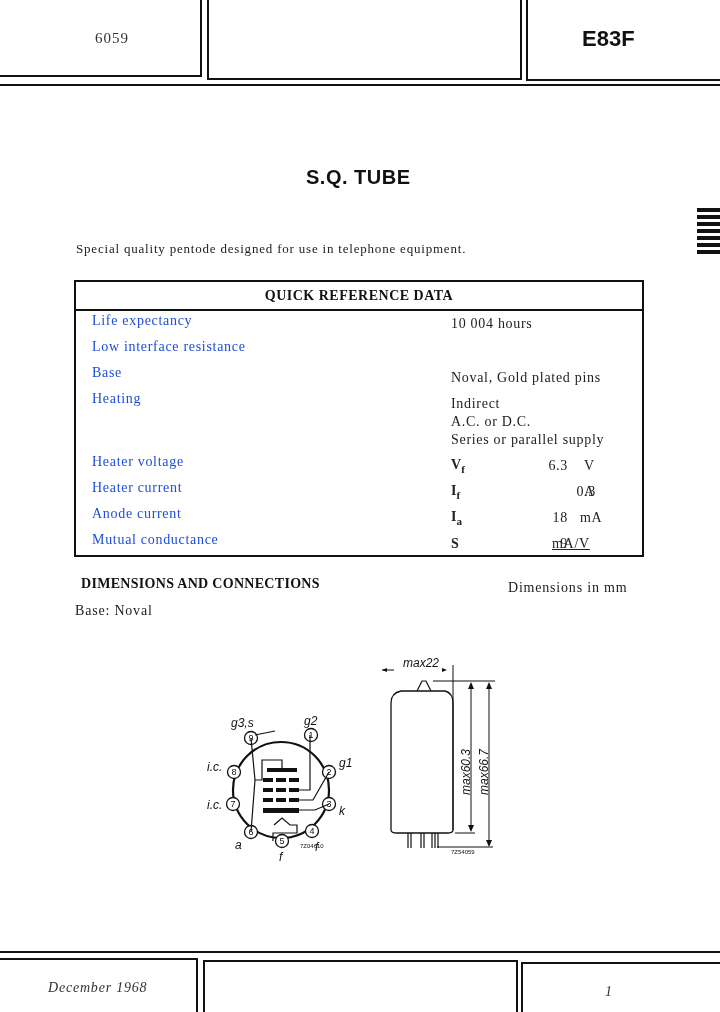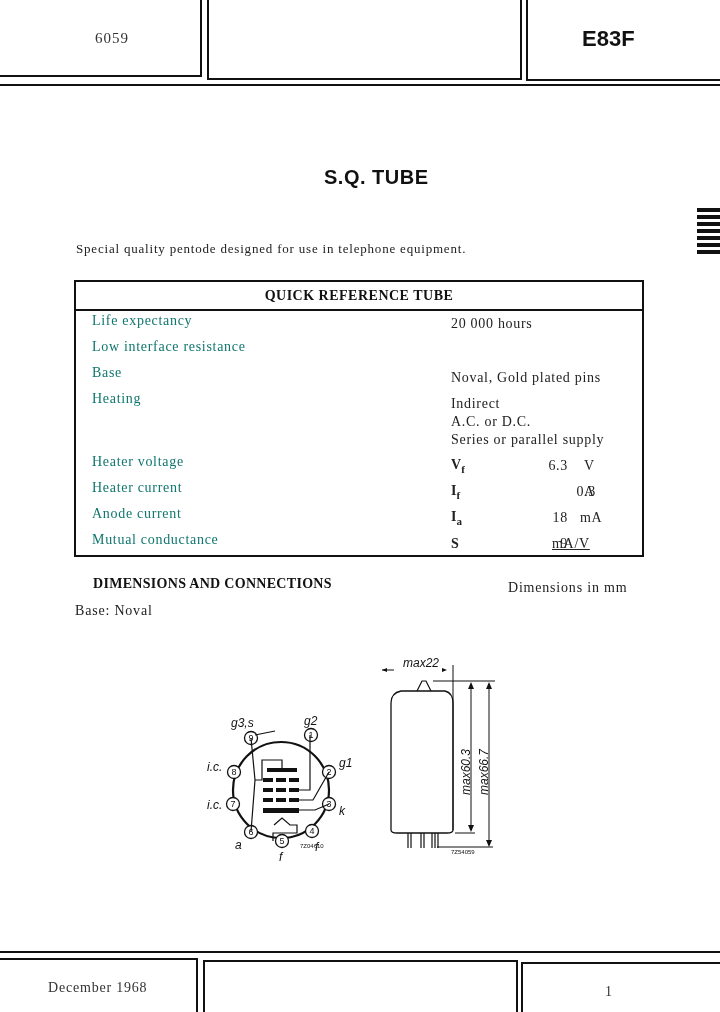--- a/index.html
+++ b/index.html
@@ -10,62 +10,62 @@
     #header-mid { left:207px; top:0; width:311px; height:78px; border-left:2px solid #111; border-right:2px solid #111; border-bottom:2px solid #111; }
     #header-type { left:526px; top:0; width:194px; height:79px; border-left:2px solid #111; border-bottom:2px solid #111; }
     .code-text { font-size:15px; letter-spacing:1px; color:#333; }
     .type-text { font-family:"Liberation Sans", sans-serif; font-weight:bold; font-size:22px; }
     .title { font-family:"Liberation Sans", sans-serif; font-weight:bold; font-size:20px; letter-spacing:0.5px; }
     .desc { font-size:13px; letter-spacing:0.8px; color:#222; }
     .tab-marker { left:697px; top:208px; width:23px; }
     .tab-marker div { height:4px; background:#111; margin-bottom:3px; }
     #qrd { left:74px; top:280px; width:566px; height:273px; border:2px solid #111; }
     #qrd-head { position:absolute; left:0; top:0; width:100%; height:27px; border-bottom:2px solid #111; text-align:center; font-weight:bold; font-size:14px; line-height:28px; letter-spacing:0.5px; }
-    .row { position:absolute; left:16px; font-size:14px; letter-spacing:0.7px; color:#0f766e; white-space:nowrap; }
+    .row { position:absolute; left:16px; font-size:14px; letter-spacing:0.7px; color:#1d4ed8; white-space:nowrap; }
     .val { position:absolute; font-size:14px; letter-spacing:0.7px; color:#222; white-space:nowrap; }
     .sym { position:absolute; font-size:14px; color:#222;font-weight:bold; }
     .sym sub { font-size:11px; }
     .section { font-weight:bold; font-size:14px; letter-spacing:0.3px; }
     .small { font-size:14px; letter-spacing:0.8px; color:#222; }
     #footer-date { left:0; top:958px; width:196px; height:54px; border-right:2px solid #111; border-top:2px solid #111; }
     #footer-mid { left:203px; top:960px; width:311px; height:52px; border-left:2px solid #111; border-right:2px solid #111; border-top:2px solid #111; }
     #footer-page { left:521px; top:962px; width:199px; height:50px; border-left:2px solid #111; border-top:2px solid #111; }
-    .footer-text { font-size:14px; letter-spacing:0.8px; color:#333; }
+    .footer-text { font-size:14px; letter-spacing:0.8px; color:#333;font-style:italic; }
   </style>
 </head>
 <body>
 
 <div id="header-code" class="abs">
   <div class="abs code-text" style="left:95px;top:30px;">6059</div>
 </div>
 <div id="header-mid" class="abs"></div>
 <div id="header-type" class="abs">
   <div class="abs type-text" style="left:54px;top:26px;">E83F</div>
 </div>
 <div class="hline" style="left:0;top:84px;width:720px;"></div>
 
-<div class="abs title" style="left:324px;top:166px;text-align:right;">S.Q. TUBE</div>
+<div class="abs title" style="left:306px;top:166px;text-align:right;">S.Q. TUBE</div>
 
 <div class="abs tab-marker">
   <div></div>
     <div></div>
     <div></div>
     <div></div>
     <div></div>
     <div></div>
     <div></div>
 </div>
 
 <div class="abs desc" style="left:76px;top:241px;">Special quality pentode designed for use in telephone equipment.</div>
 
 <div id="qrd" class="abs">
-  <div id="qrd-head">QUICK REFERENCE TUBE</div>
+  <div id="qrd-head">QUICK REFERENCE DATA</div>
 
   <div class="row" style="top:31px;">Life expectancy</div>
-  <div class="val" style="left:375px;top:34px;">20 000 hours</div>
+  <div class="val" style="left:375px;top:34px;">10 004 hours</div>
 
   <div class="row" style="top:57px;">Low interface resistance</div>
 
   <div class="row" style="top:83px;">Base</div>
   <div class="val" style="left:375px;top:88px;">Noval, Gold plated pins</div>
 
   <div class="row" style="top:109px;">Heating</div>
   <div class="val" style="left:375px;top:114px;">Indirect</div>
   <div class="val" style="left:375px;top:132px;">A.C. or D.C.</div>
   <div class="val" style="left:375px;top:150px;">Series or parallel supply</div>
@@ -84,21 +84,21 @@
   <div class="sym" style="left:375px;top:227px;"><span>I</span><sub>a</sub></div>
   <div class="val" style="left:466px;top:228px;width:26px;text-align:right;">18</div>
   <div class="val" style="left:504px;top:228px;">mA</div>
 
   <div class="row" style="top:250px;">Mutual conductance</div>
   <div class="sym" style="left:375px;top:254px;">S</div>
   <div class="val" style="left:466px;top:254px;width:26px;text-align:right;">9</div>
   <div class="val" style="left:476px;top:254px;text-decoration:underline;">mA/V</div>
 </div>
 
-<div class="abs section" style="left:93px;top:576px;">DIMENSIONS AND CONNECTIONS</div>
+<div class="abs section" style="left:81px;top:576px;">DIMENSIONS AND CONNECTIONS</div>
 <div class="abs small" style="left:508px;top:580px;">Dimensions in mm</div>
 <div class="abs small" style="left:75px;top:603px;">Base: Noval</div>
 
 <div class="abs" style="left:195px;top:705px;width:170px;height:160px;">
   <svg width="170" height="160" viewBox="0 0 170 160" style="font-family:'Liberation Sans',sans-serif;font-style:italic;">
     <circle cx="86" cy="85" r="48" fill="none" stroke="#111" stroke-width="2.2"></circle>
 
     <g fill="#fff" stroke="#111" stroke-width="1.3">
       <circle cx="116" cy="30" r="6.5"></circle>
       <circle cx="134" cy="67" r="6.5"></circle>

